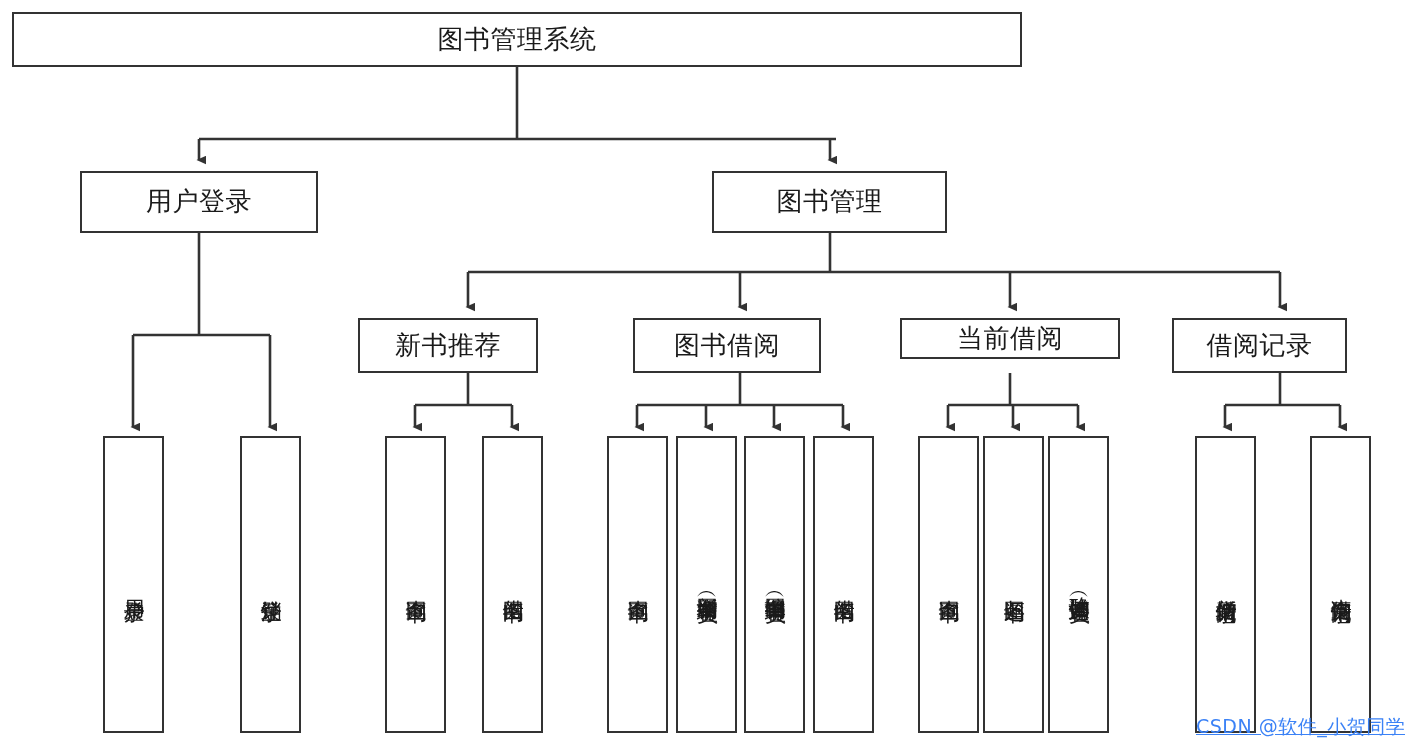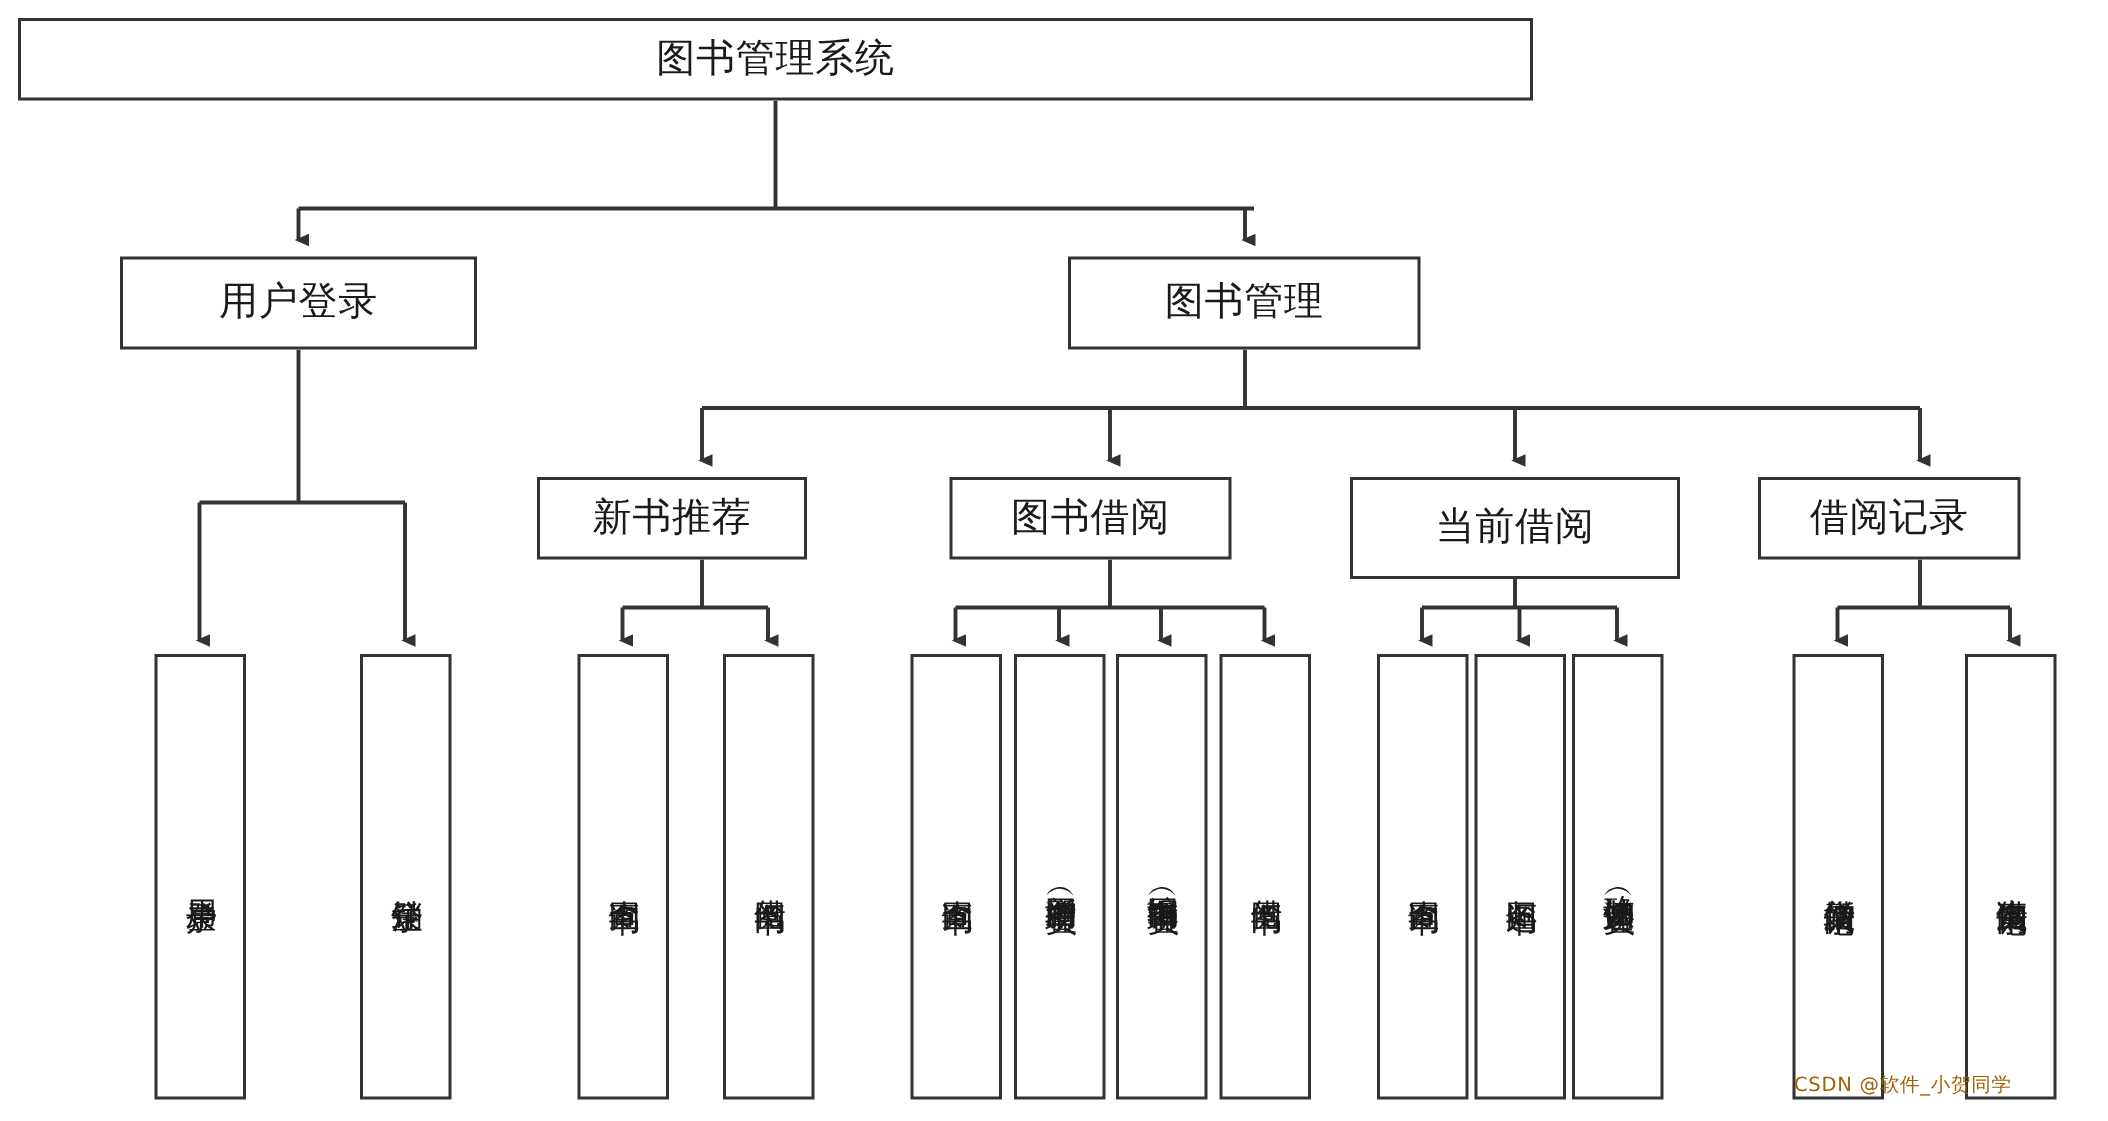--- a/index.html
+++ b/index.html
@@ -44,25 +44,26 @@
     padding: 4px 0;
     white-space: nowrap;
   }
   .node.vert > span {
     writing-mode: vertical-rl;
     text-orientation: upright;
     display: block;
   }
   .watermark {
     position: absolute;
-    color: #a16207;
-    font-size: 13px;
+    color: #3b82f6;
+    font-size: 19px;
     white-space: nowrap;
     z-index: 5;
     letter-spacing: 0.5px;
+    text-decoration: underline;
   }
 </style>
 </head>
 <body>
 
 <div id="canvas">
 
   <svg id="edges" viewBox="0 0 1405 747" xmlns="http://www.w3.org/2000/svg">
     <defs>
       <marker id="arrow" markerWidth="10" markerHeight="10" refX="4.2" refY="7" orient="auto" markerUnits="userSpaceOnUse">
@@ -123,21 +124,21 @@
   <div class="node horiz" style="left:712px; top:171px; width:235px; height:62px;justify-content:center;">
     <span>图书管理</span>
   </div>
 
   <div class="node horiz" style="left:358px; top:318px; width:180px; height:55px;">
     <span>新书推荐</span>
   </div>
   <div class="node horiz" style="left:633px; top:318px; width:188px; height:55px;">
     <span>图书借阅</span>
   </div>
-  <div class="node horiz" style="left:900px; top:318px; width:220px; height:68px;align-items:center;">
+  <div class="node horiz" style="left:900px; top:318px; width:220px; height:41px;align-items:center;">
     <span>当前借阅</span>
   </div>
   <div class="node horiz" style="left:1172px; top:318px; width:175px; height:55px;">
     <span>借阅记录</span>
   </div>
 
   <div class="node vert" style="left:103px; top:436px; width:61px; height:297px;">
     <span>用户登录</span>
   </div>
   <div class="node vert" style="left:240px; top:436px; width:61px; height:297px;">

